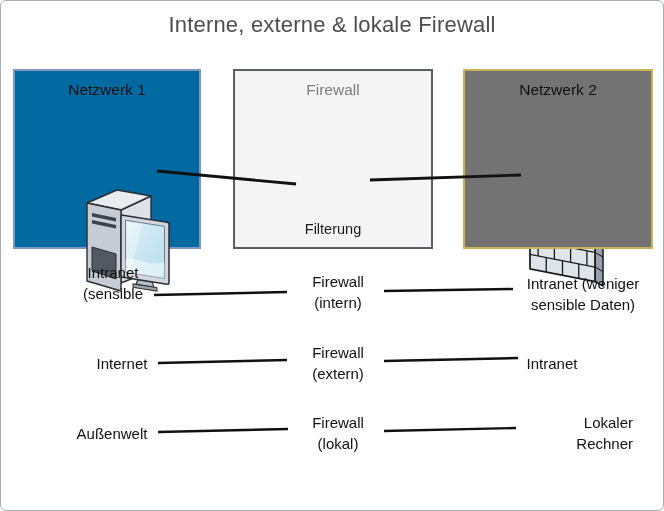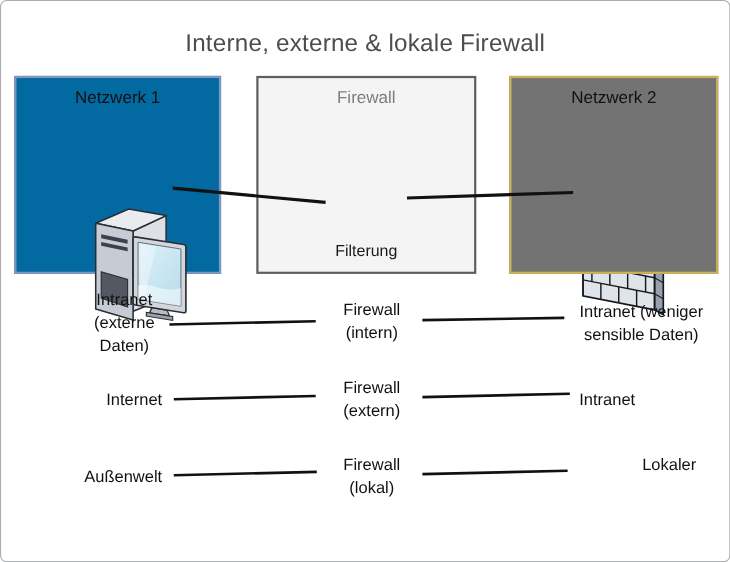--- a/index.html
+++ b/index.html
@@ -11,21 +11,21 @@
     position: relative;
     width: 664px;
     height: 511px;
     background: #ffffff;
     border: 1px solid #aaaeb2;
     border-radius: 6px;
     overflow: hidden;
   }
   .title {
     position: absolute;
-    top: 25px; left: 0; width: 100%;
+    top: 11px; left: 0; width: 100%;
     text-align: center;
     font-size: 22px;
     color: #4d4d4d;
     letter-spacing: 0.2px;
   }
   .box {
     position: absolute;
     top: 68px;
     height: 180px;
     border: 2px solid #888;
@@ -141,22 +141,21 @@
     <path class="conn" d="M153,294 L286,291" stroke-width="2.4" style="stroke: rgb(17, 17, 17);"></path>
     <path class="conn" d="M383,290 L512,288" stroke-width="2.4" style="stroke: rgb(17, 17, 17);"></path>
     <path class="conn" d="M157,362 L286,359" stroke-width="2.4" style="stroke: rgb(17, 17, 17);"></path>
     <path class="conn" d="M383,360 L517,357" stroke-width="2.4" style="stroke: rgb(17, 17, 17);"></path>
     <path class="conn" d="M157,431 L287,428" stroke-width="2.4" style="stroke: rgb(17, 17, 17);"></path>
     <path class="conn" d="M383,430 L515,427" stroke-width="2.4" style="stroke: rgb(17, 17, 17);"></path>
   </svg>
 
   <div class="map-label" style="left:32px;  top:261px;">
     <span>Intranet</span>
-    <span>(externe</span>
-    <span>Daten)</span>
+    <span>(sensible</span>
   </div>
   <div class="map-label" style="left:257px; top:270px;">
     <span>Firewall</span>
     <span>(intern)</span>
   </div>
   <div class="map-label" style="left:502px; top:272px;">
     <span>Intranet (weniger</span>
     <span>sensible Daten)</span>
   </div>
 
@@ -173,16 +172,17 @@
 
   <div class="map-label" style="left:31px;  top:422px;">
     <span>Außenwelt</span>
   </div>
   <div class="map-label" style="left:257px; top:411px;">
     <span>Firewall</span>
     <span>(lokal)</span>
   </div>
   <div class="map-label" style="left:472px; top:411px;text-align:right;">
     <span>Lokaler</span>
+    <span>Rechner</span>
   </div>
 
 
 </div>
 
 </body></html>

